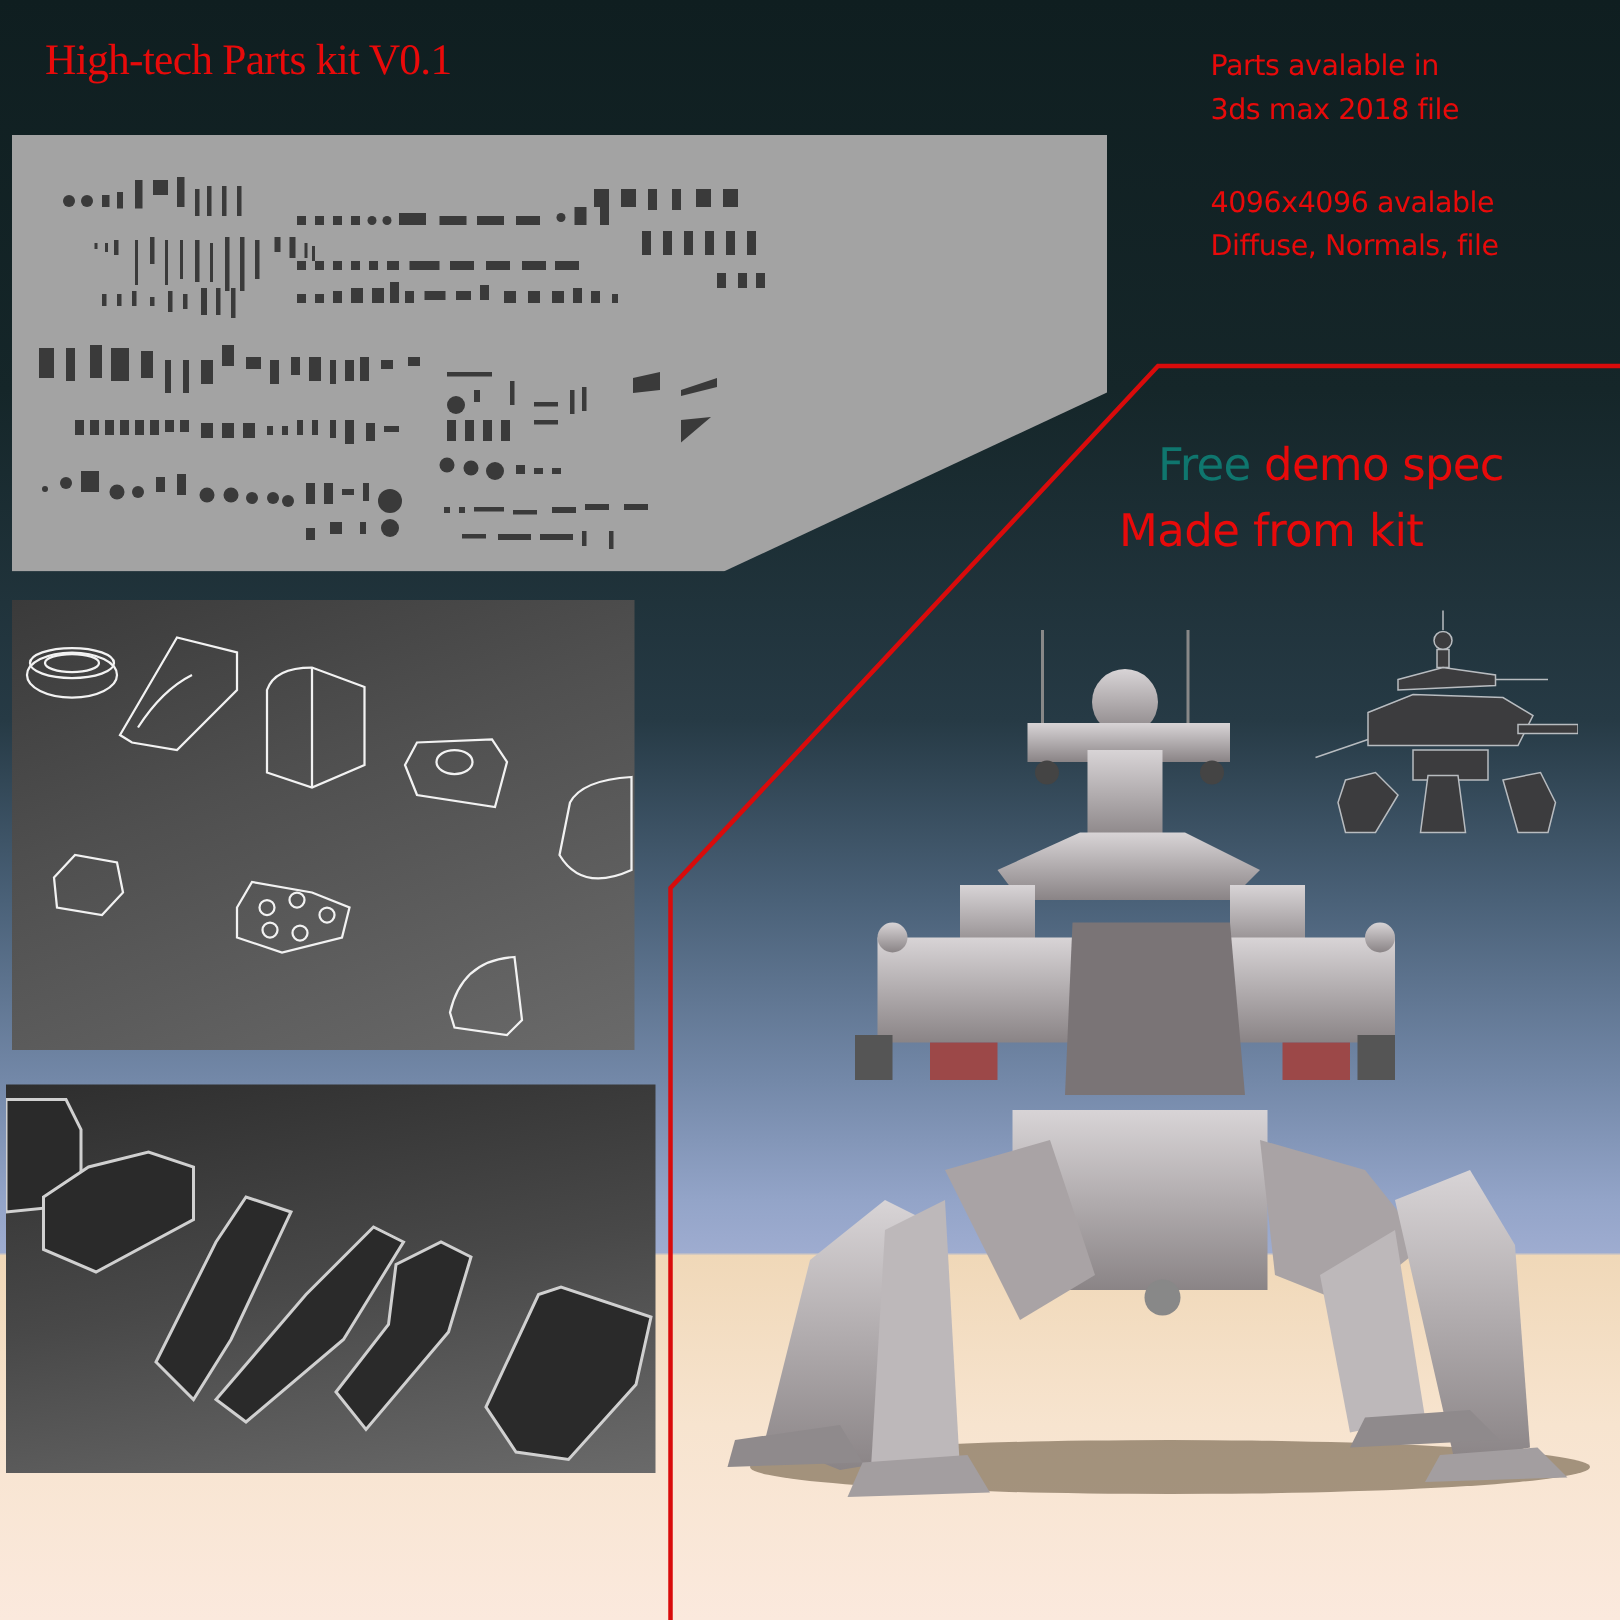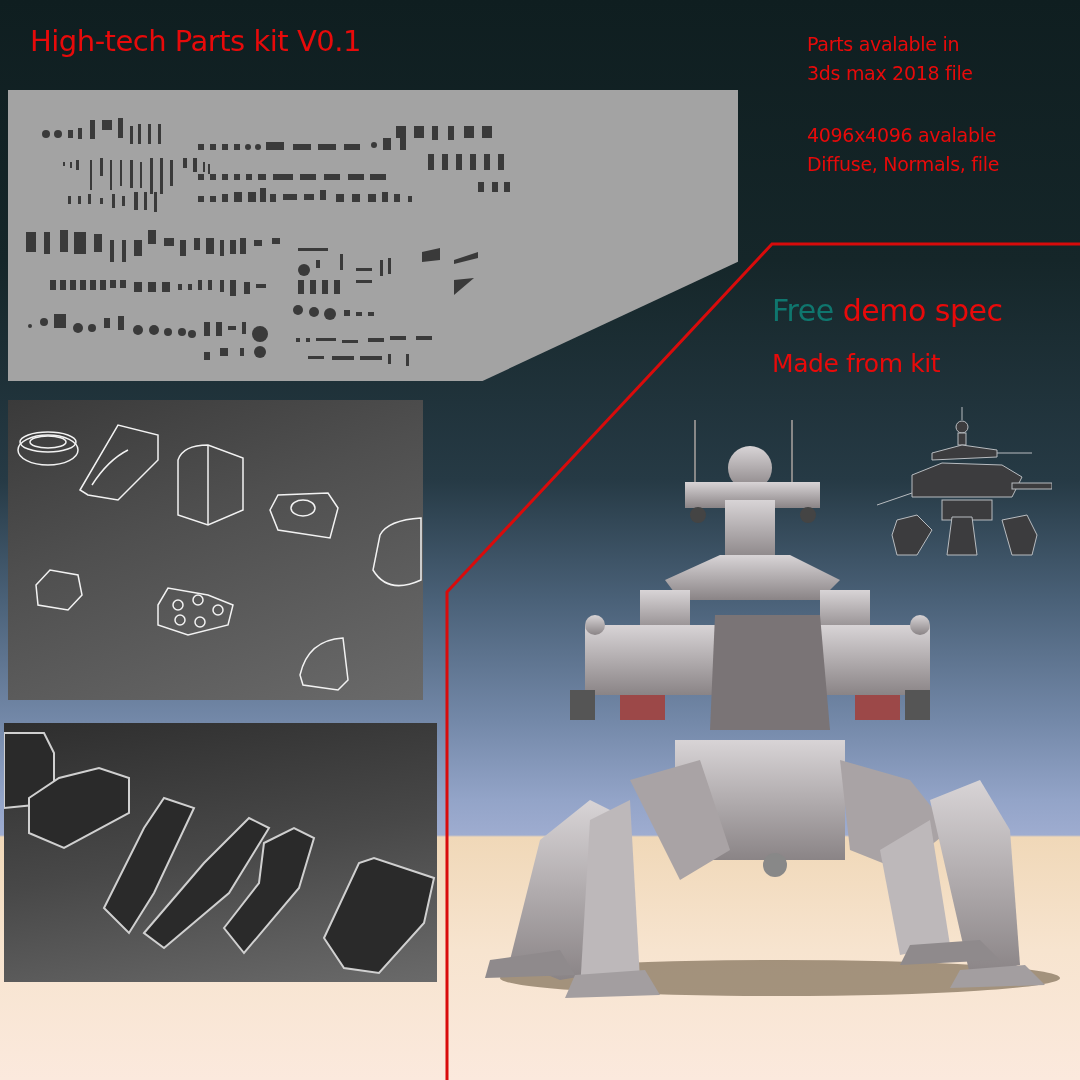--- a/index.html
+++ b/index.html
@@ -2,26 +2,26 @@
 <html><head>
 <meta charset="utf-8">
 <style>
   html, body { margin:0; padding:0; }
   body {
     width:1080px; height:1080px; position:relative; overflow:hidden;
     background: linear-gradient(to bottom, #0f1e20 0px, #152629 260px, #263a45 480px, #4a6178 600px, #7388a8 720px, #93a4c8 800px, #9eacd0 835px, #f0d8b8 837px, #f7e4cf 950px, #fbe9dd 1080px);
     font-family: "Liberation Sans", sans-serif;
   }
   .txt { position:absolute; font-family: "DejaVu Sans", "Liberation Sans", sans-serif; color:#e80a0a; white-space:nowrap; }
-  .title { left:30px; top:24px; font-size:29px; letter-spacing:-0.5px; }
+  .title { left:30px; top:24px; font-size:29px; letter-spacing:-0.5px;font-family:Liberation Serif, serif; }
   .info { left:807px; top:30px; font-size:19px; line-height:29px; letter-spacing:-0.3px; }
   .info .gap { height:33px; }
   .demo { left:772px; top:293px; font-size:30px; letter-spacing:-0.5px; }
   .demo .green { color:#0f766e; }
-  .made { left:772px; top:337px; font-size:25px; letter-spacing:-0.4px;margin-top:12px; }
+  .made { left:746px; top:337px; font-size:30px; letter-spacing:-0.4px; }
 
   .panel { position:absolute; overflow:hidden; }
   .kit { left:8px; top:90px; width:730px; height:291px; background:#a3a3a3;
          clip-path: polygon(0 0, 100% 0, 100% 59%, 65% 100%, 0 100%); }
   .wire { left:8px; top:400px; width:415px; height:300px; background: linear-gradient(160deg,#3a3a3a 0%, #4f4f4f 40%, #6a6a6a 100%); }
   .solid { left:4px; top:723px; width:433px; height:259px; background: linear-gradient(170deg,#2e2e2e 0%, #484848 50%, #6a6a6a 100%); }
 
   .redline { position:absolute; left:0; top:0; width:1080px; height:1080px; pointer-events:none; }
   .robot { position:absolute; left:480px; top:400px; width:590px; height:630px; }
   .minirobot { position:absolute; left:872px; top:405px; width:180px; height:155px; }

